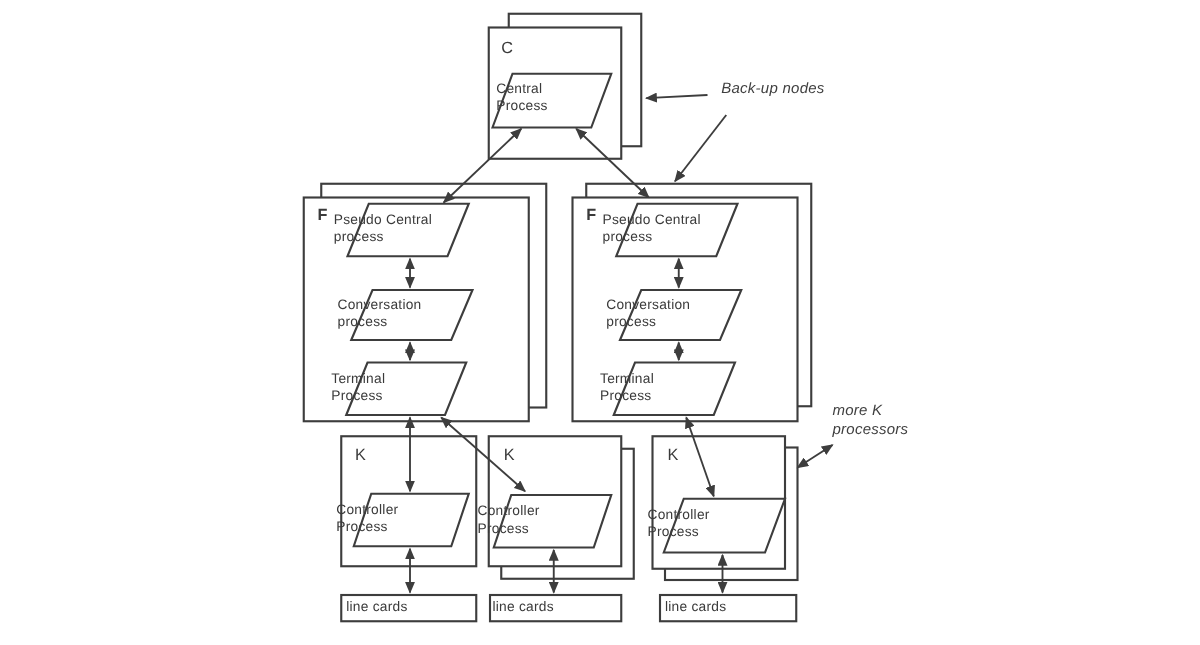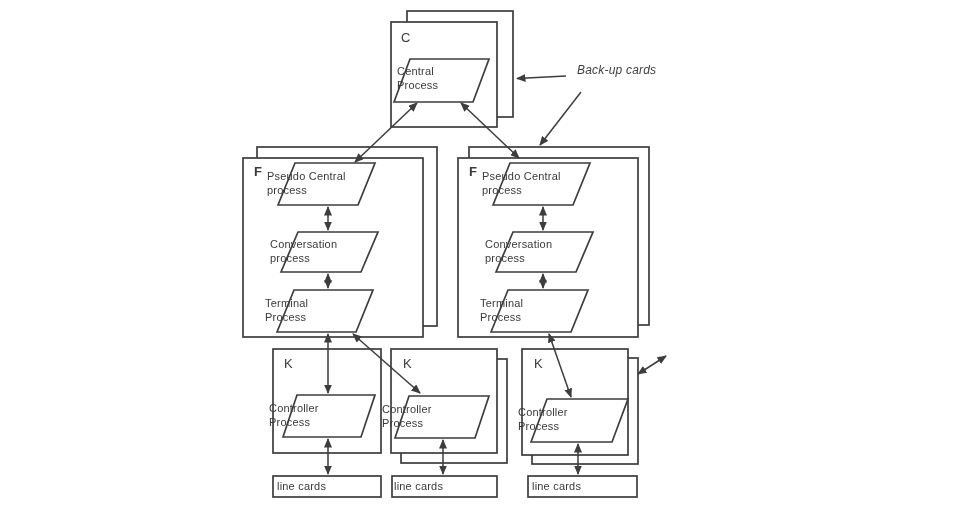--- a/index.html
+++ b/index.html
@@ -155,15 +155,19 @@
   </div>
   <div class="txt" style="left:518px;top:406px;width:120px;">
     <span>Controller</span>
     <span>Process</span>
   </div>
 
   <div class="txt" style="left:277px;top:480px;width:100px;">line cards</div>
   <div class="txt" style="left:394px;top:480px;width:100px;">line cards</div>
   <div class="txt" style="left:532px;top:480px;width:100px;">line cards</div>
 
-  <div class="txt annot" style="left:577px;top:63px;width:100px;">Back-up cards</div>
+  <div class="txt annot" style="left:577px;top:63px;width:100px;">Back-up nodes</div>
+  <div class="txt annot" style="left:666px;top:321px;width:85px;">
+    <span>more K</span>
+    <span>processors</span>
+  </div>
 
 </div>
 
 </body></html>

